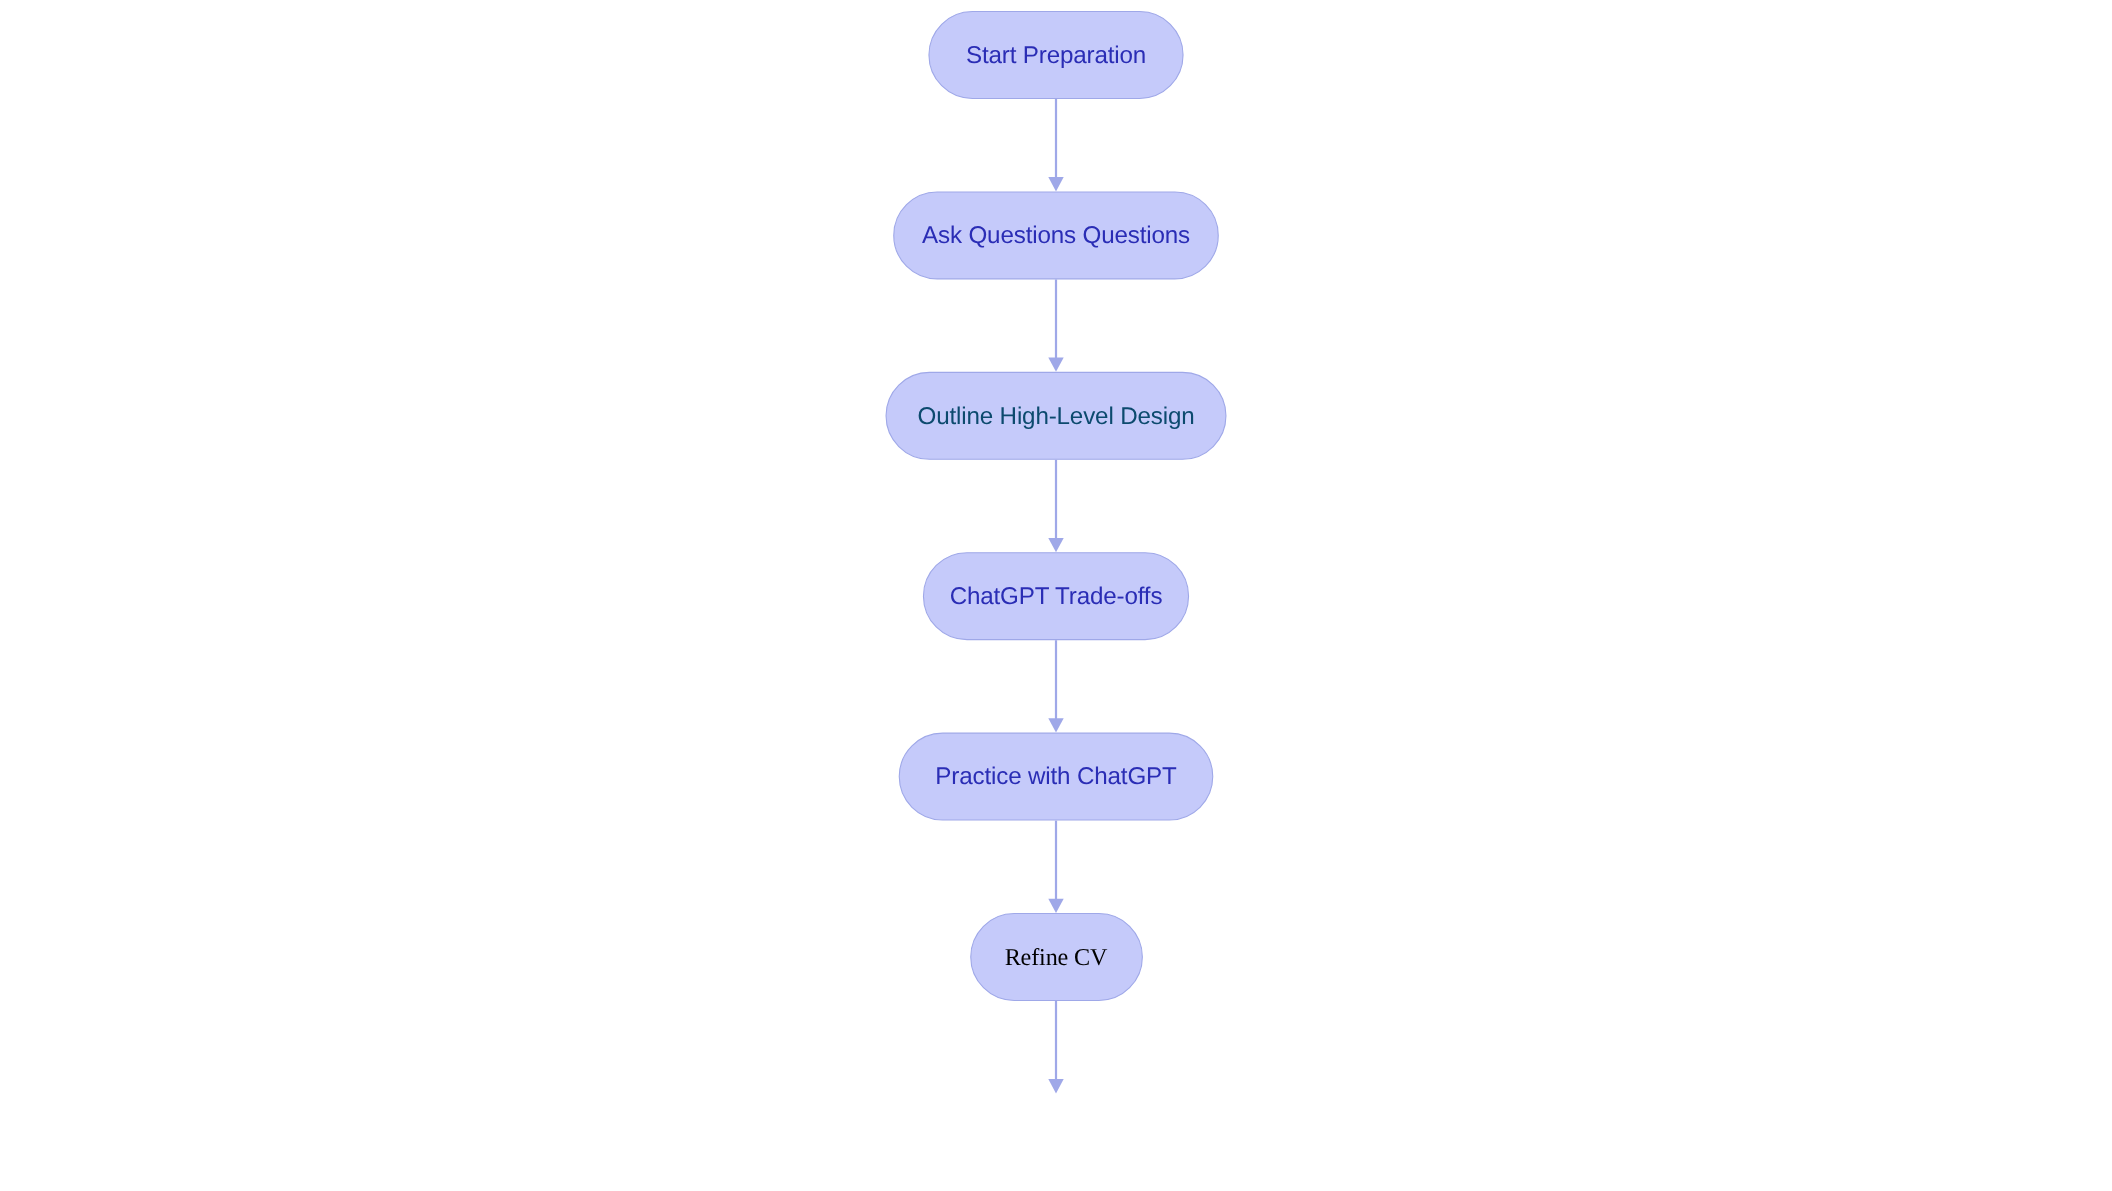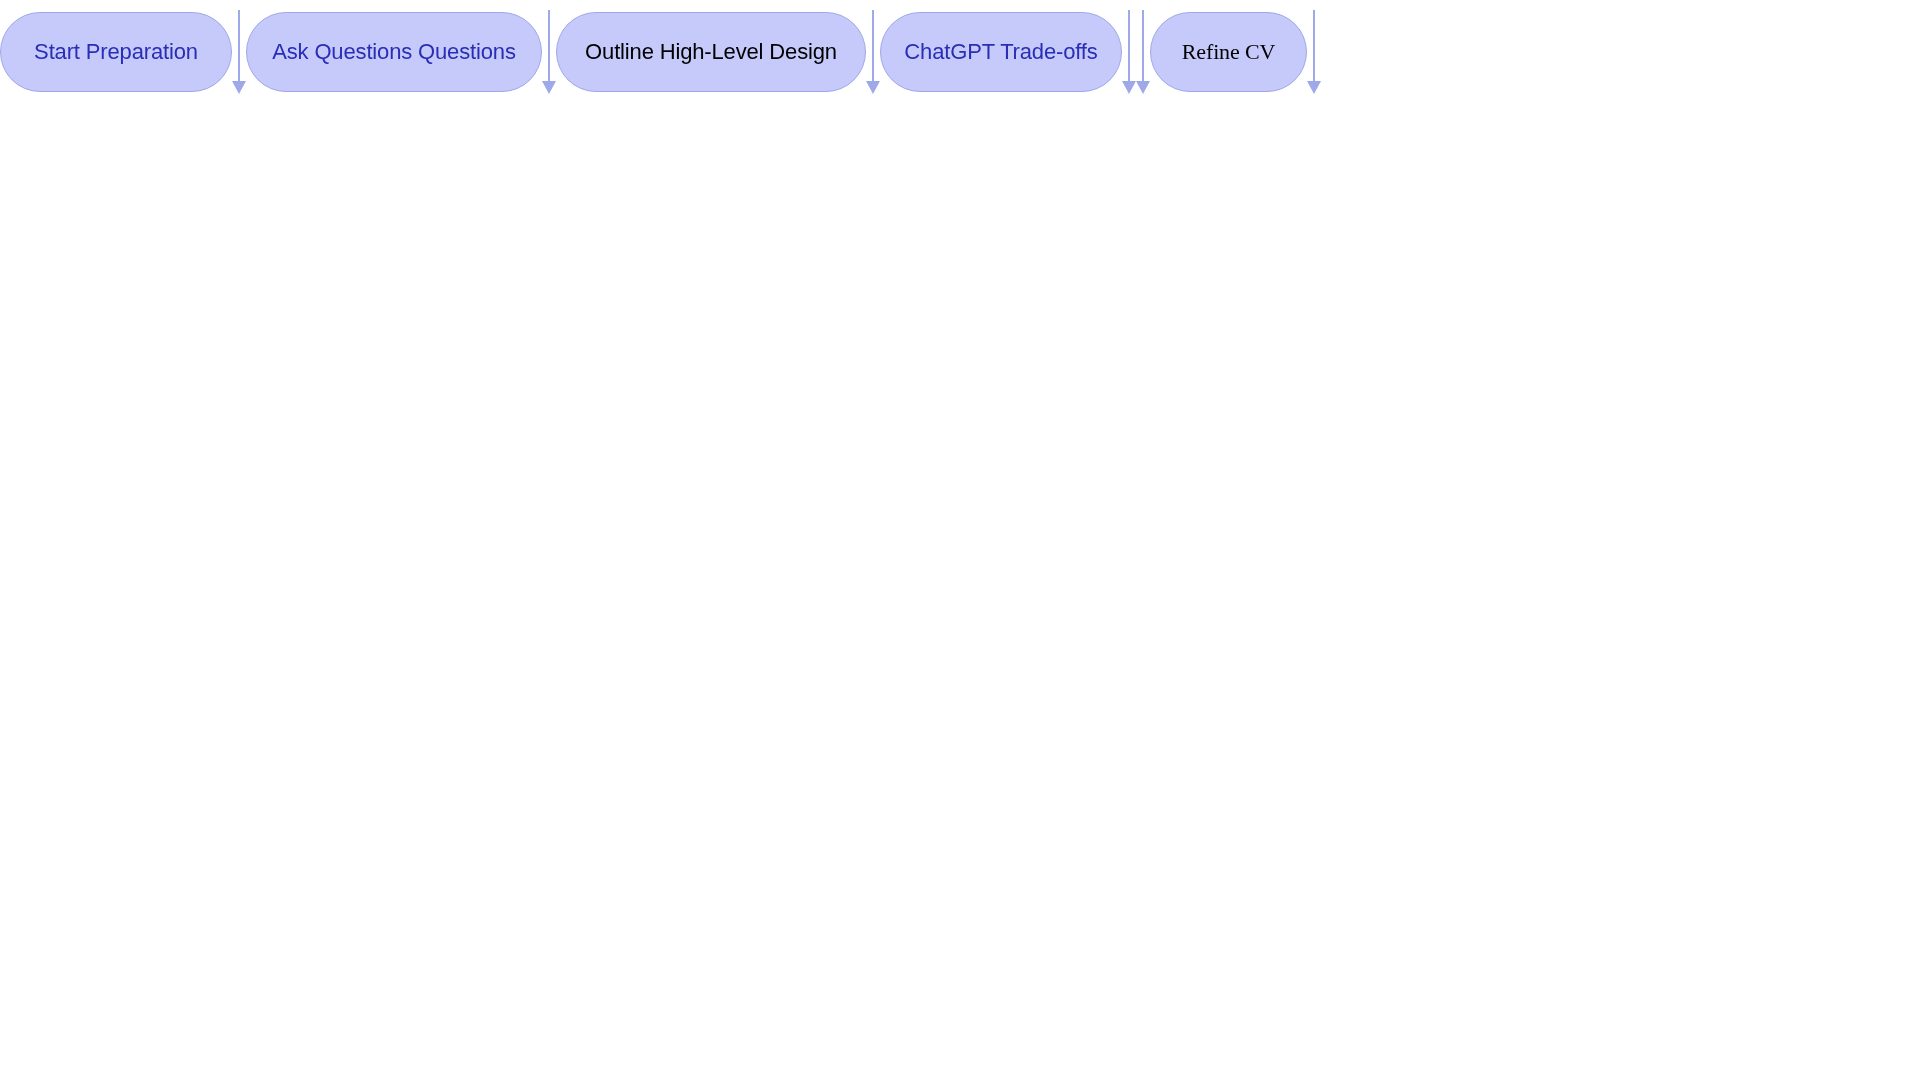--- a/index.html
+++ b/index.html
@@ -20,21 +20,21 @@
     height: 1083px;
     background: #ffffff;
   }
 
   .flow-column {
     position: absolute;
     left: 0;
     top: 10px;
     width: 1920px;
     display: flex;
-    flex-direction: row;
+    flex-direction: column;
     align-items: center;
   }
 
   .node {
     box-sizing: border-box;
     height: 80px;
     border-radius: 40px;
     background: #c5cafa;
     border: 1.5px solid #9fa8e8;
     display: flex;
@@ -100,37 +100,40 @@
     <div class="node" style="width: 296px; background: rgb(197, 202, 250); border-color: rgb(159, 168, 232);">
       <span class="node-label" style="color: rgb(42, 45, 181);">Ask Questions Questions</span>
     </div>
 
     <div class="connector">
       <div class="conn-line" style="background: rgb(159, 168, 232);"></div>
       <div class="conn-arrow" style="border-top-color: rgb(159, 168, 232);"></div>
     </div>
 
     <div class="node" style="width: 310px; background: rgb(197, 202, 250); border-color: rgb(159, 168, 232);">
-      <span class="node-label" style="color: #000000;">Outline High-Level Design</span>
+      <span class="node-label" style="color: #0c4a6e;">Outline High-Level Design</span>
     </div>
 
     <div class="connector">
       <div class="conn-line" style="background: rgb(159, 168, 232);"></div>
       <div class="conn-arrow" style="border-top-color: rgb(159, 168, 232);"></div>
     </div>
 
     <div class="node" style="width: 242px; background: rgb(197, 202, 250); border-color: rgb(159, 168, 232);">
       <span class="node-label" style="color: rgb(42, 45, 181);">ChatGPT Trade-offs</span>
     </div>
 
     <div class="connector">
       <div class="conn-line" style="background: rgb(159, 168, 232);"></div>
       <div class="conn-arrow" style="border-top-color: rgb(159, 168, 232);"></div>
     </div>
 
+    <div class="node" style="width: 286px; background: rgb(197, 202, 250); border-color: rgb(159, 168, 232);">
+      <span class="node-label" style="color: rgb(42, 45, 181);">Practice with ChatGPT</span>
+    </div>
 
     <div class="connector">
       <div class="conn-line" style="background: rgb(159, 168, 232);"></div>
       <div class="conn-arrow" style="border-top-color: rgb(159, 168, 232);"></div>
     </div>
 
     <div class="node" style="width: 157px; background: rgb(197, 202, 250); border-color: rgb(159, 168, 232);">
       <span class="node-label" style="color: #000000; font-family: Liberation Serif, serif;">Refine CV</span>
     </div>
 

